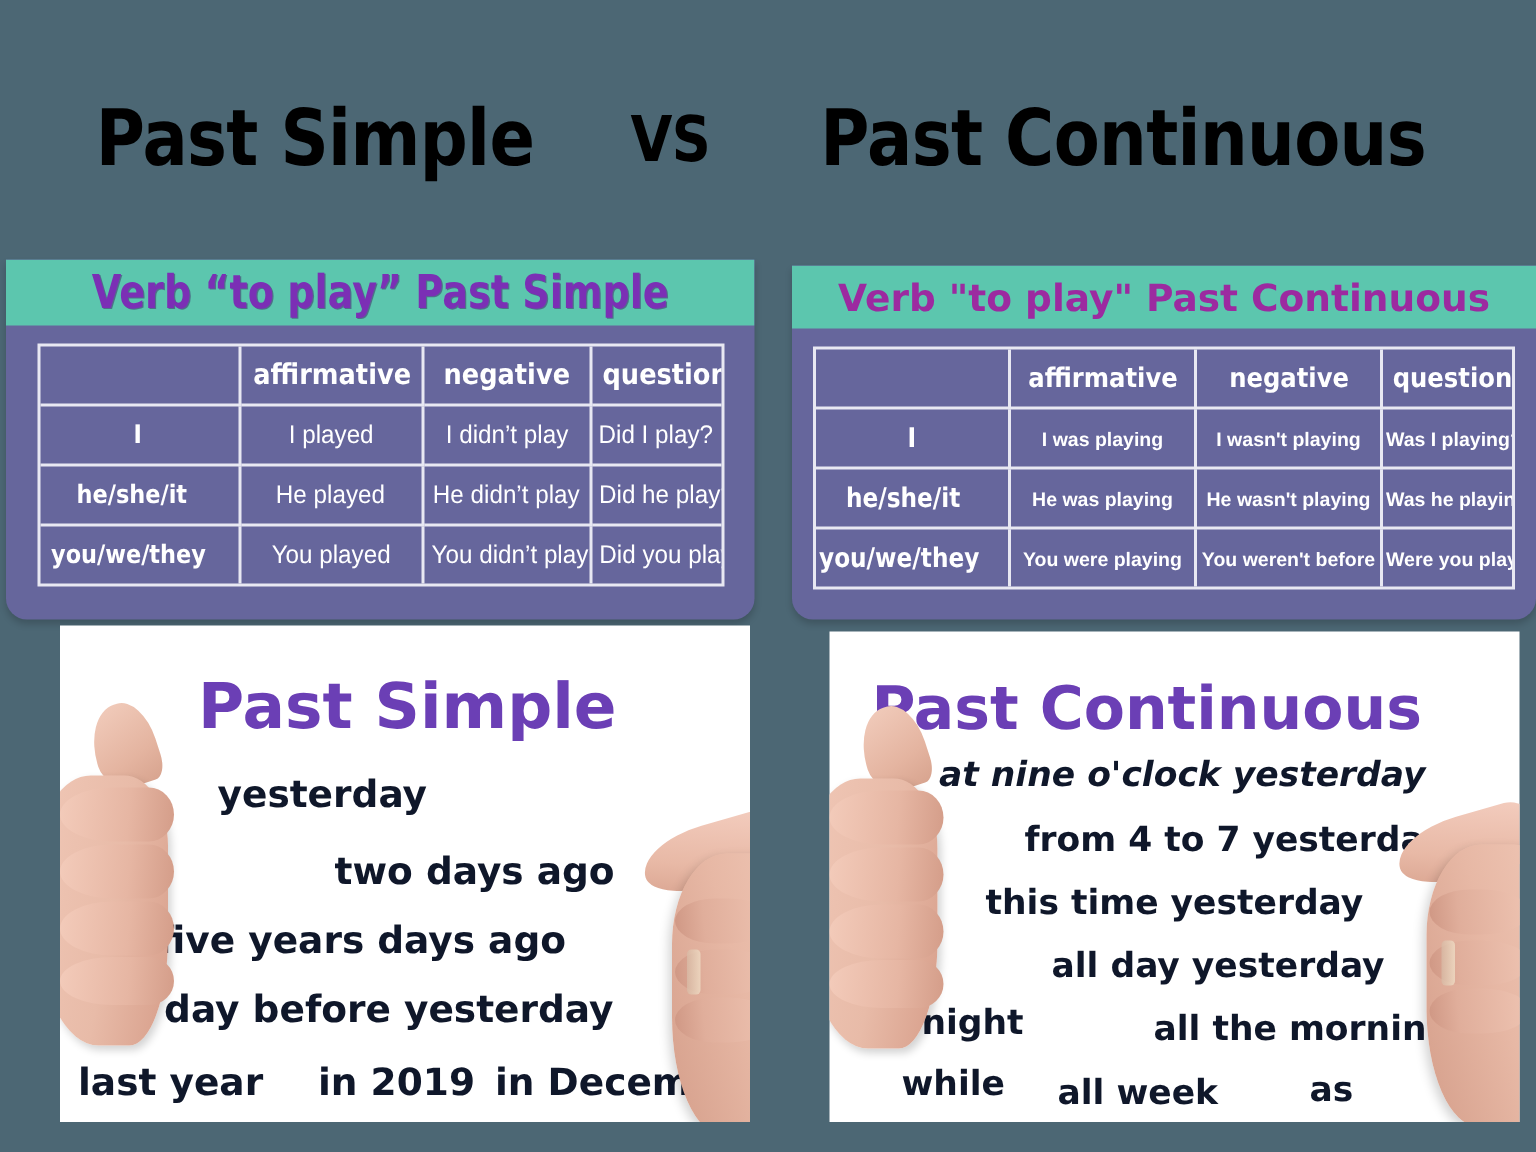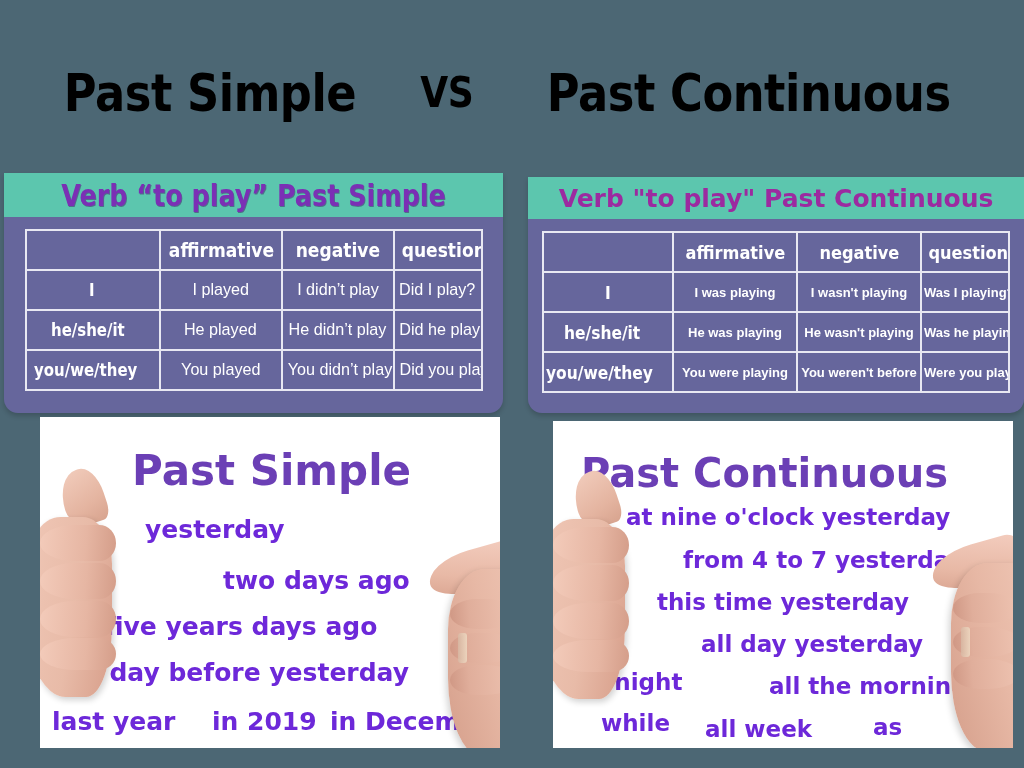--- a/index.html
+++ b/index.html
@@ -155,36 +155,36 @@
     white-space: nowrap;
     line-height: 1;
   }
   .card-left .card-title  { font-size: 42px; left: 92px; top: 33px; }
   .card-right .card-title { font-size: 40px; left: 28px; top: 32px; }
 
   .phrase {
     position: absolute;
     font-family: "DejaVu Sans", sans-serif;
     font-weight: bold;
-    color: #6d28d9;
+    color: #0f172a;
     white-space: nowrap;
     line-height: 1;
   }
 
   
   .card-left .p0 { font-size: 25px; left: 105px; top: 100px; }
   .card-left .p1 { font-size: 25px; left: 183px; top: 151px; }
   .card-left .p2 { font-size: 25px; left: 65px;  top: 197px; }
   .card-left .p3 { font-size: 25px; left: 14px;  top: 243px; }
   .card-left .p4 { font-size: 25px; left: 12px;  top: 292px; }
   .card-left .p5 { font-size: 25px; left: 172px; top: 292px; }
   .card-left .p6 { font-size: 25px; left: 290px; top: 292px; }
 
   
-  .card-right .p0 { font-size: 23px; left: 73px;  top: 85px; }
+  .card-right .p0 { font-size: 23px; left: 73px;  top: 85px; font-style: italic; }
   .card-right .p1 { font-size: 23px; left: 130px; top: 128px; }
   .card-right .p2 { font-size: 23px; left: 104px; top: 170px; }
   .card-right .p3 { font-size: 23px; left: 148px; top: 212px; }
   .card-right .p4 { font-size: 23px; left: 22px;  top: 250px; }
   .card-right .p5 { font-size: 23px; left: 172px; top: 254px; margin-left: 44px; }
   .card-right .p6 { font-size: 23px; left: 48px;  top: 291px; }
   .card-right .p7 { font-size: 23px; left: 152px; top: 297px; }
   .card-right .p8 { font-size: 23px; left: 320px; top: 295px; }
 
   

